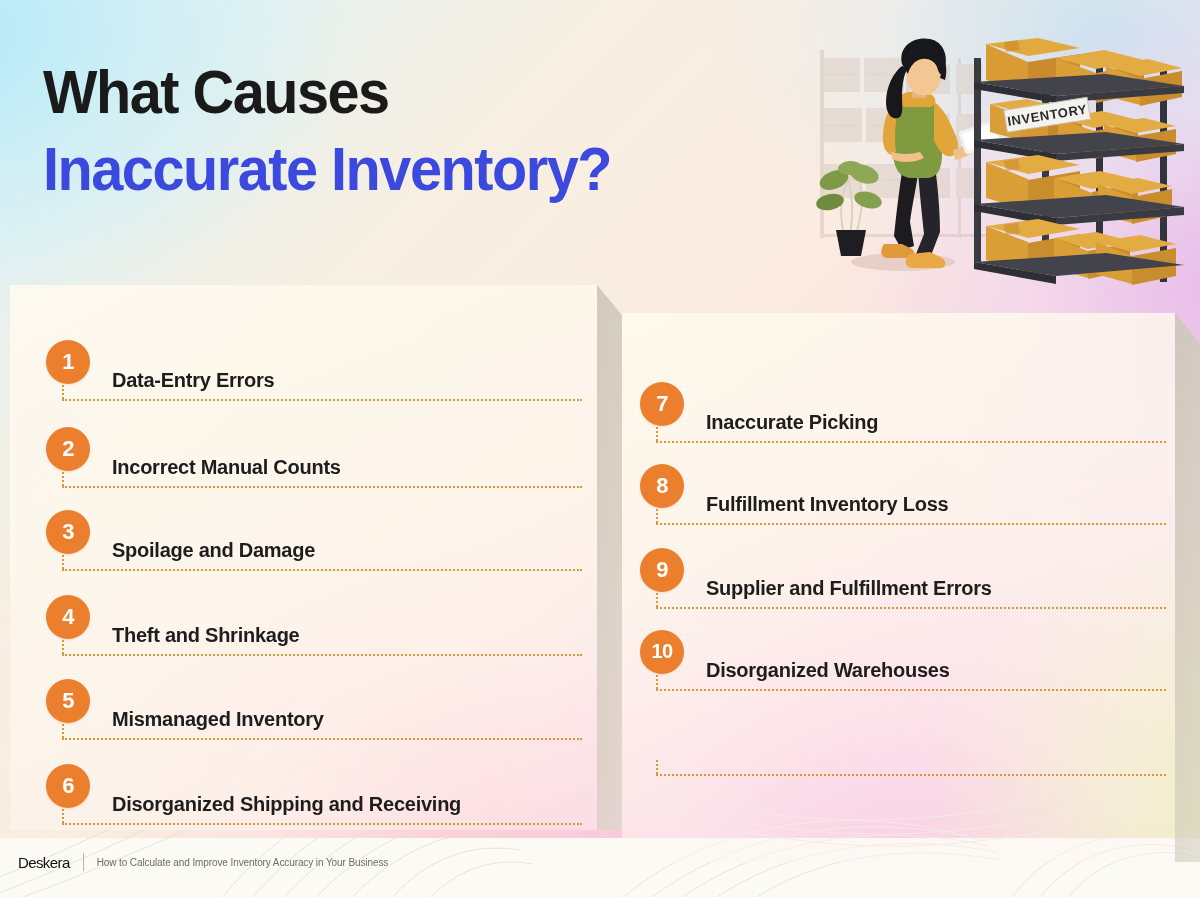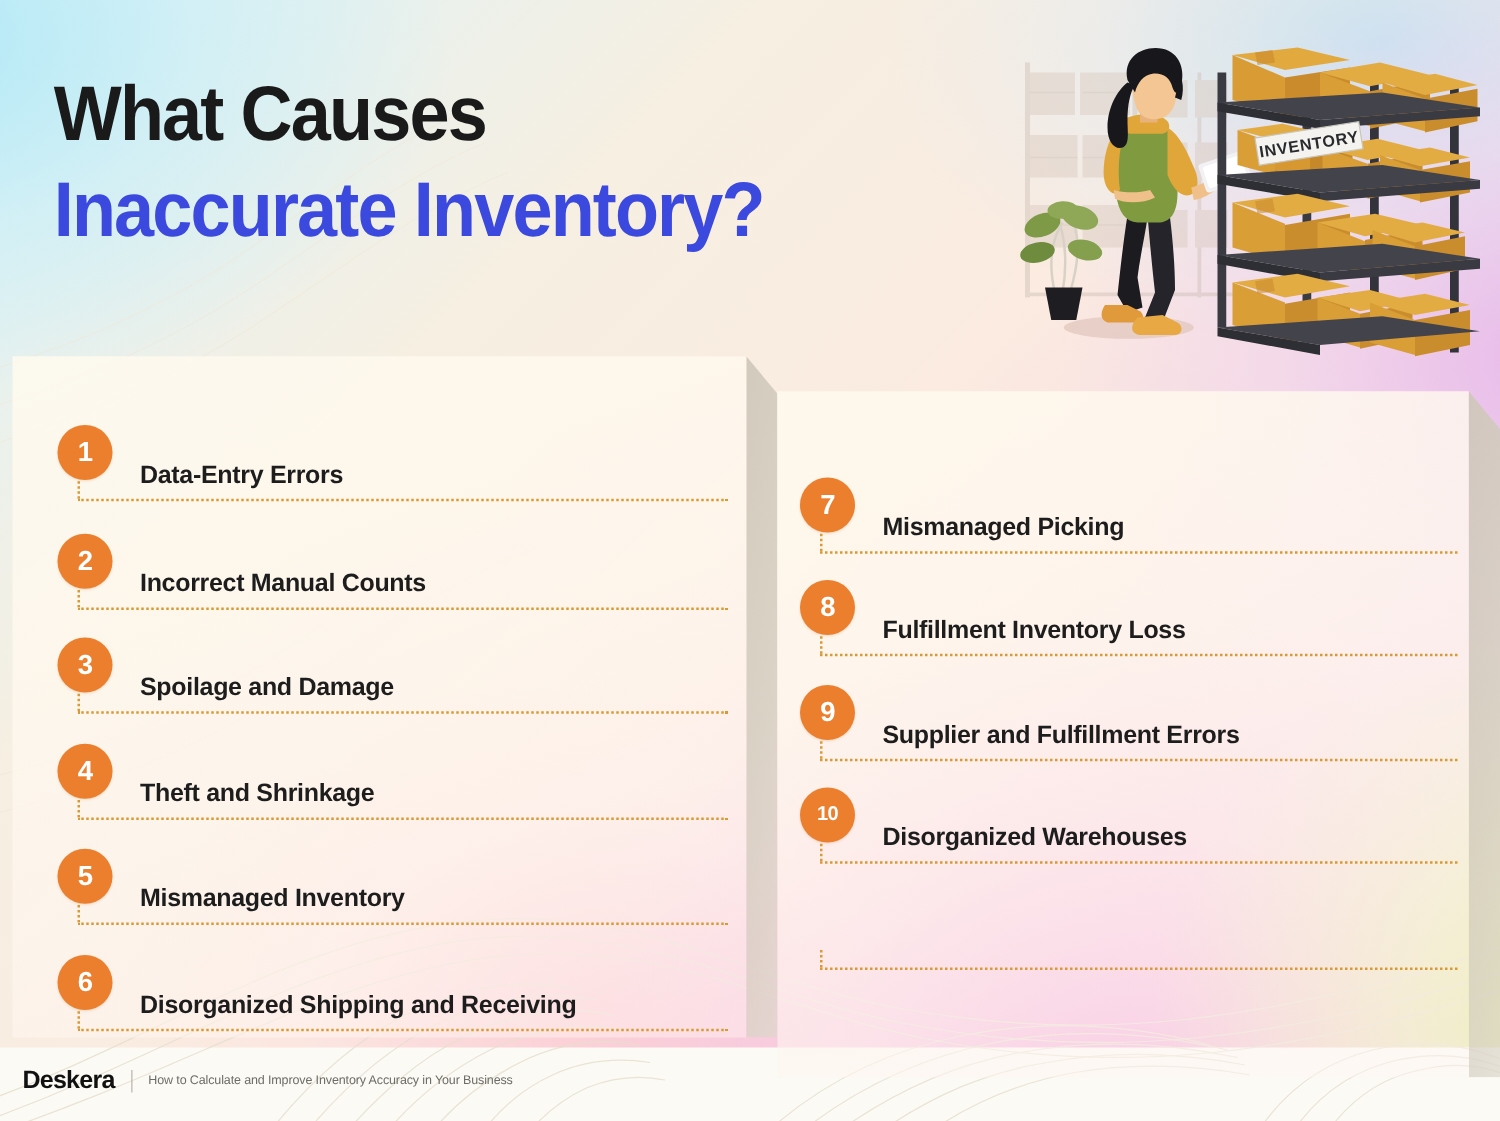--- a/index.html
+++ b/index.html
@@ -82,21 +82,21 @@
   .badge {
     width:44px; height:44px; border-radius:50%;
     background:#EC7F2D;
     color:#FFFFFF;
     display:flex; align-items:center; justify-content:center;
     font-size:22px; font-weight:700;
     letter-spacing:-0.5px;
     flex:0 0 auto;
     box-shadow:0 1px 2px rgba(180,110,50,0.18);
   }
-  .badge.wide { font-size:16px;text-align:right; }
+  .badge.wide { font-size:20px;text-align:right; }
   .item-label {
     margin-left:22px;
     font-size:20px; font-weight:700;
     color:#1D1D1D;
     letter-spacing:-0.25px;
     white-space:nowrap;
     margin-top:38px;
   }
   .sep { position:absolute; height:12px; }
   .sep .tick {
@@ -109,21 +109,21 @@
     width:100%; height:0;
     border-top:2px dotted #D99A36;
   }
 
   
   .footer {
     position:absolute; left:18px; top:853px;
     display:flex; align-items:center;
   }
   .brand {
-    font-size:20px; font-weight:700;
+    font-size:15px; font-weight:400;
     color:#111111; letter-spacing:-0.6px;
   }
   .divider {
     width:1px; height:18px;
     background:#B9B6AE;
     margin:0 13px;
   }
   .tagline {
     font-size:10px; color:#6E6C66;
     letter-spacing:-0.1px;
@@ -416,21 +416,21 @@
       </div>
 
     </div>
   </div>
 
   <div class="card card-right">
     <div class="list">
 
       <div class="item" style="left:18px; top:60px;">
         <div class="badge">7</div>
-        <div class="item-label">Mismanaged Picking</div>
+        <div class="item-label">Inaccurate Picking</div>
       </div>
       <div class="sep" style="left:34px; top:124px; width:510px;">
         <div class="tick"></div>
         <div class="rule"></div>
       </div>
 
       <div class="item" style="left:18px; top:142px;">
         <div class="badge">8</div>
         <div class="item-label">Fulfillment Inventory Loss</div>
       </div>

